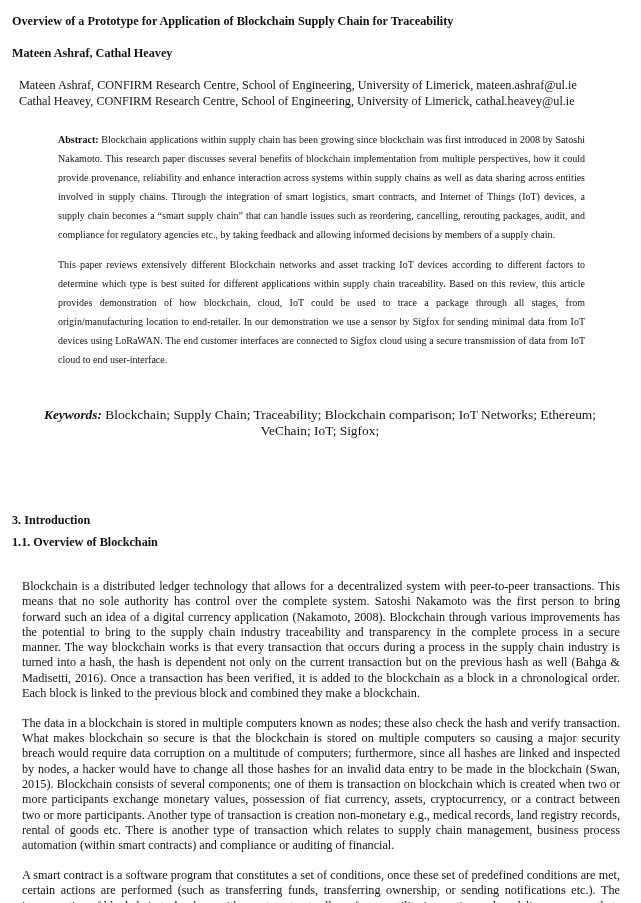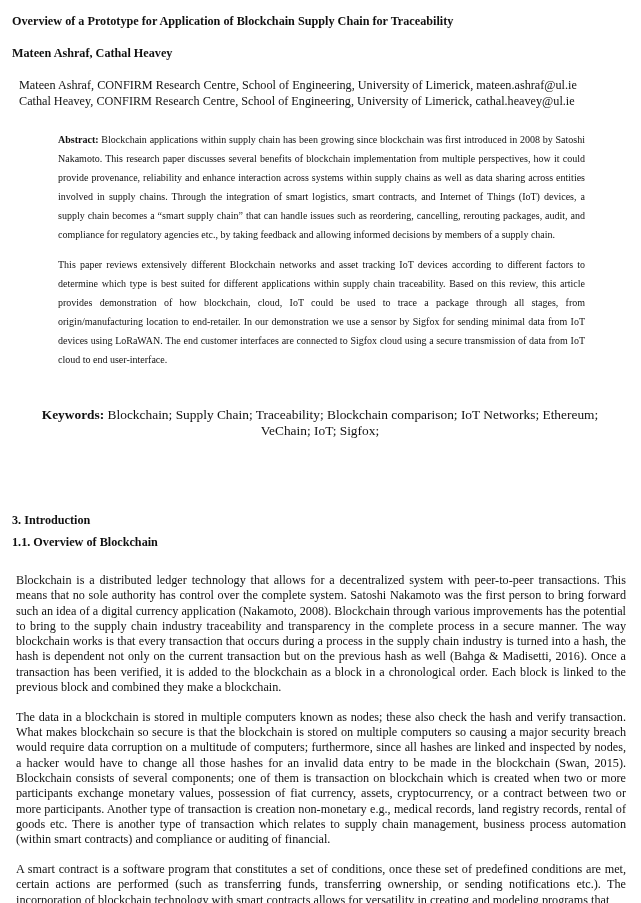--- a/index.html
+++ b/index.html
@@ -53,39 +53,39 @@
     .abstract-block p + p { margin-top: 11px; }
     .abstract-label { font-weight: bold; }
     .keywords {
       position: absolute;
       left: 30px; top: 407px;
       width: 580px;
       text-align: center;
       font-size: 13.4px;
       line-height: 16px;
     }
-    .keywords-label { font-weight: bold; }
+    .keywords-label { font-weight: bold; font-style: italic; }
     .section-heading {
       position: absolute;
       left: 12px;
       font-size: 12.2px;
       font-weight: bold;
       white-space: nowrap;
     }
     .h1 { top: 513px; }
     .h2 { top: 535px; }
     .body-text {
       position: absolute;
       left: 12px; top: 569px;
       width: 618px;
       font-size: 12.2px;
       line-height: 15.3px;
       text-align: justify;
     }
-    .body-text p { margin: 4px; }
+    .body-text p { margin: 10px; }
     .body-text p + p { margin-top: 14.5px; }
   </style>
 </head>
 <body>
 
 <div class="page">
 
   <div class="title">Overview of a Prototype for Application of Blockchain Supply Chain for Traceability</div>
 
   <div class="authors">Mateen Ashraf, Cathal Heavey</div>

